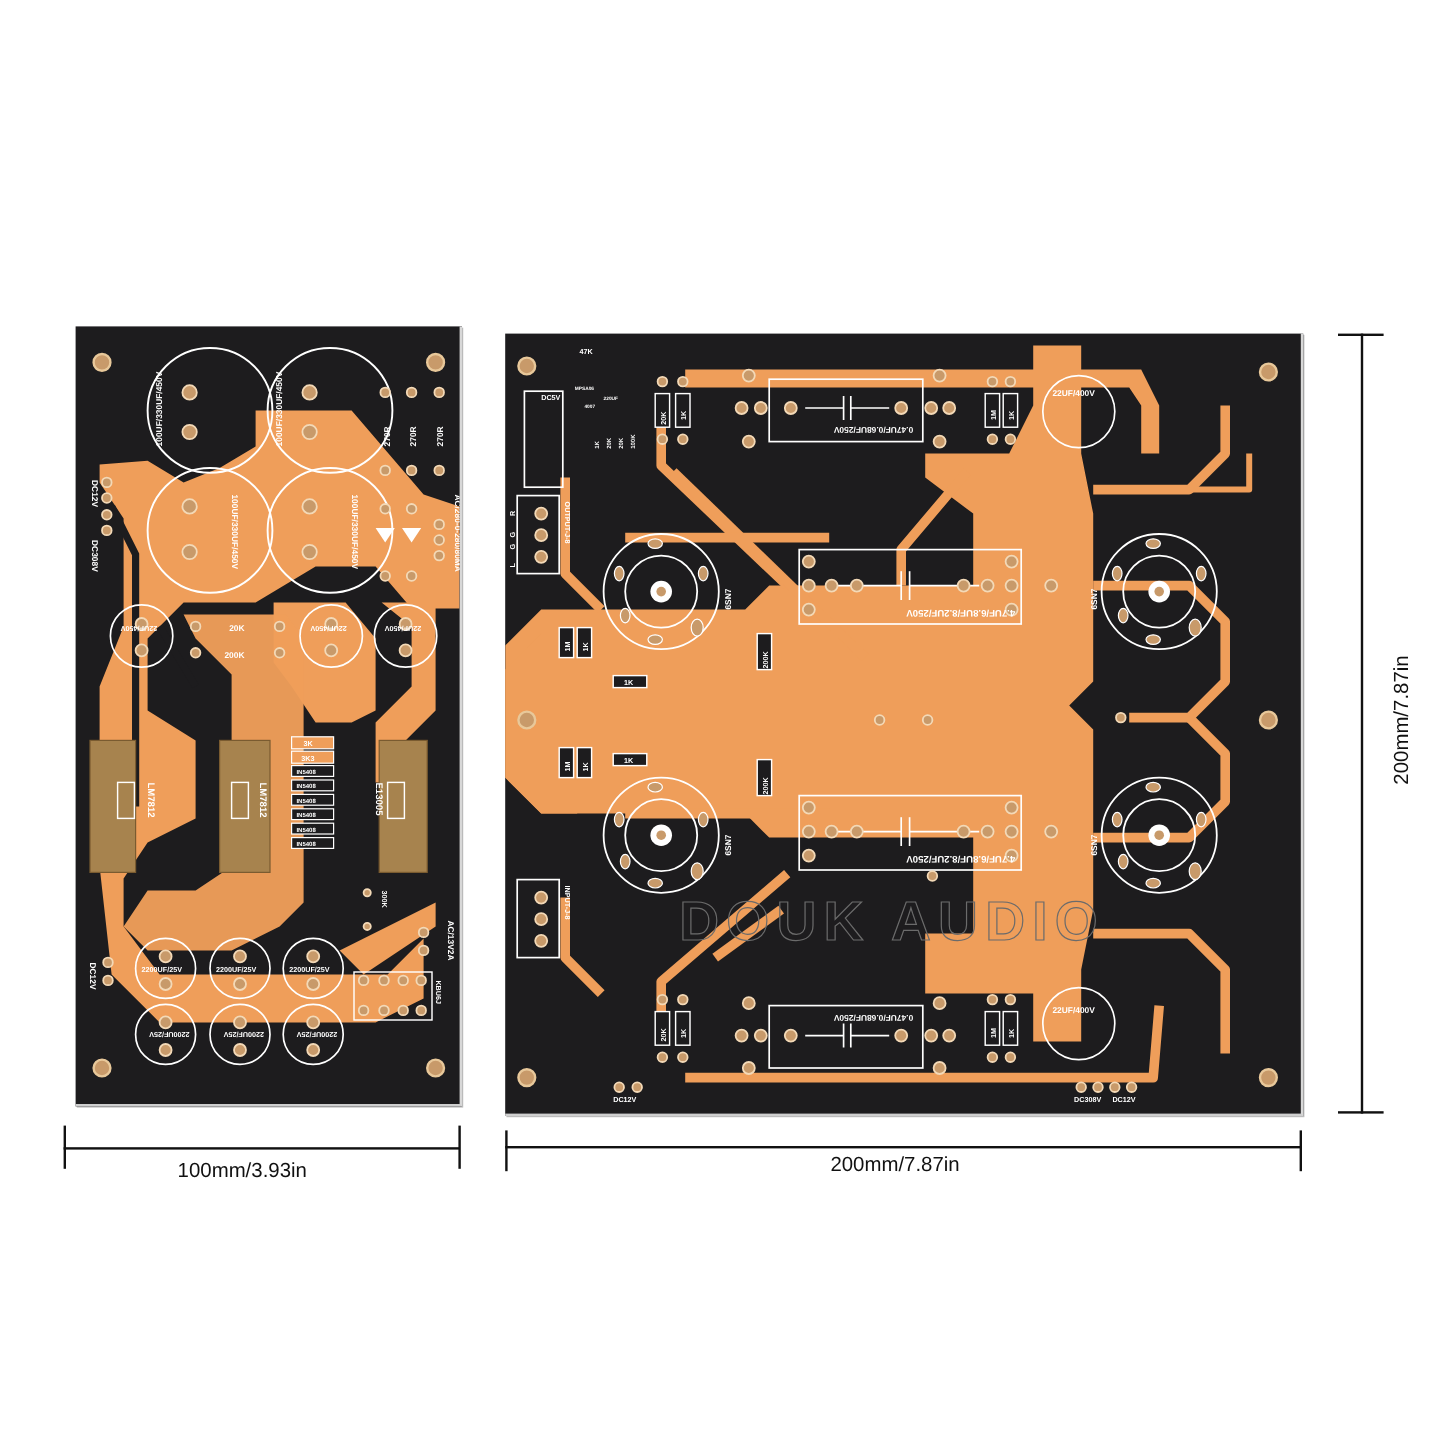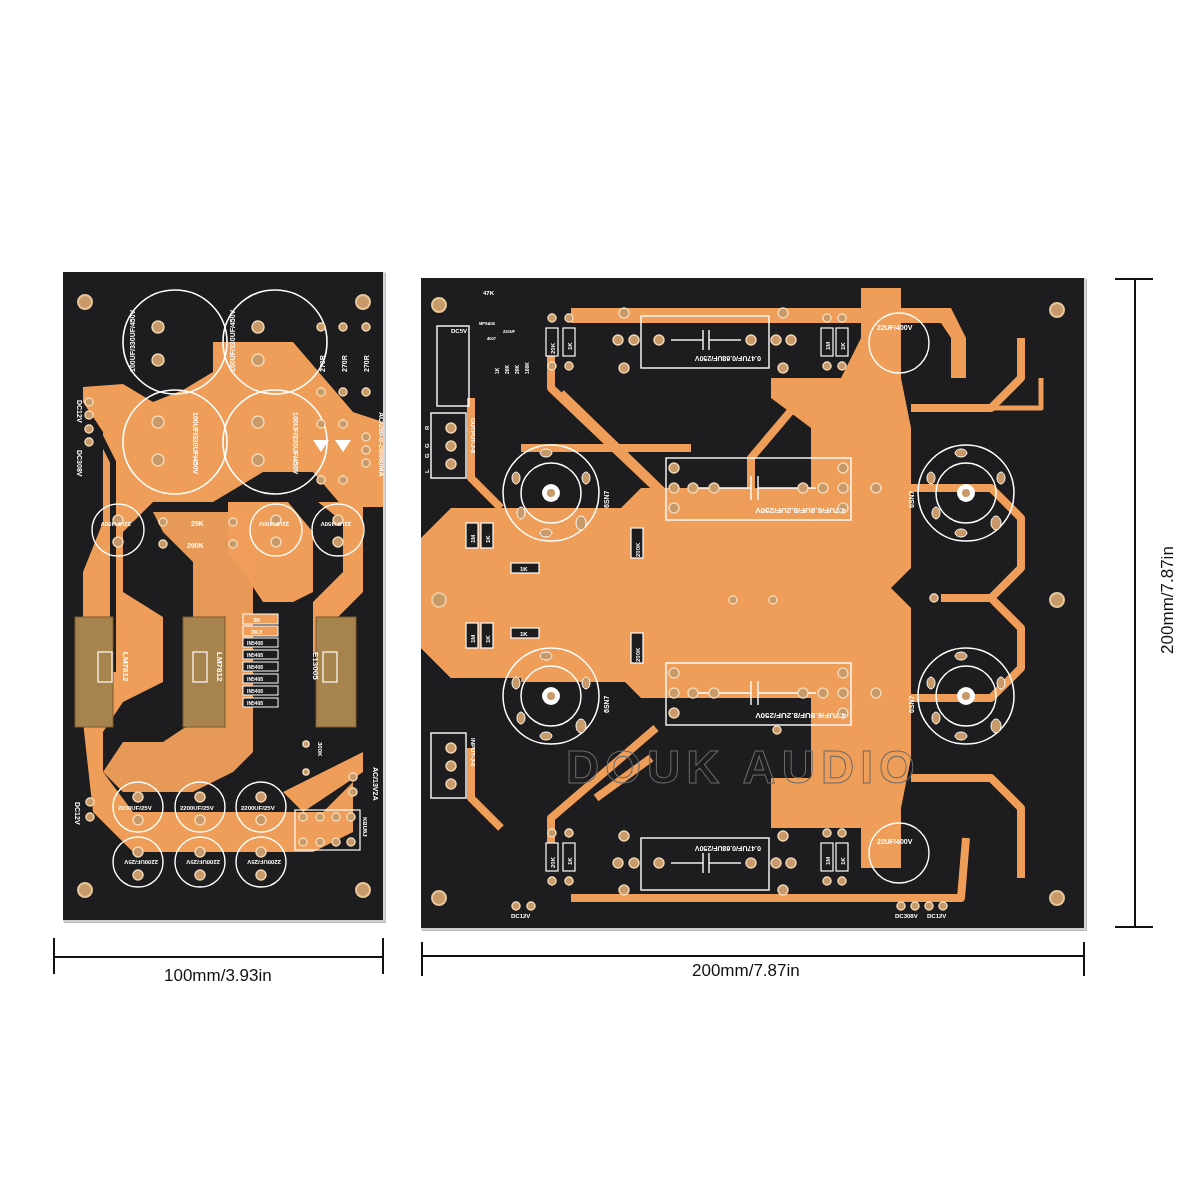--- a/index.html
+++ b/index.html
@@ -452,21 +452,21 @@
     <text class="silk" font-size="6" x="90" y="640">DC12V</text>
     <text class="silk" font-size="6" x="474" y="640">DC308V</text>
     <text class="silk" font-size="6" x="506" y="640">DC12V</text>
   </svg>
 </div>
 
 <div>
   <div class="dimline" style="left:53px;top:956px;width:330px;height:2px;"></div>
   <div class="dimline" style="left:53px;top:938px;width:2px;height:36px;"></div>
   <div class="dimline" style="left:382px;top:938px;width:2px;height:36px;"></div>
-  <div class="dimlabel" style="left:148px;top:966px;margin-left:16px;">100mm/3.93in</div>
+  <div class="dimlabel" style="left:148px;top:966px;">100mm/3.93in</div>
 </div>
 
 <div>
   <div class="dimline" style="left:421px;top:955px;width:663px;height:2px;"></div>
   <div class="dimline" style="left:421px;top:942px;width:2px;height:34px;"></div>
   <div class="dimline" style="left:1083px;top:942px;width:2px;height:34px;"></div>
   <div class="dimlabel" style="left:692px;top:961px;">200mm/7.87in</div>
 </div>
 
 <div>

